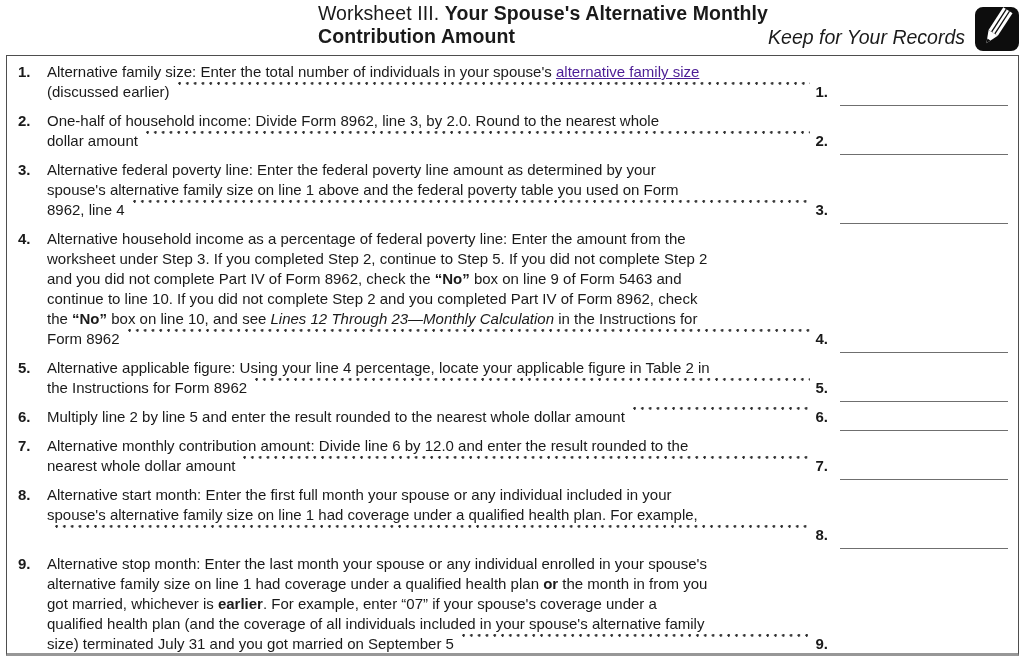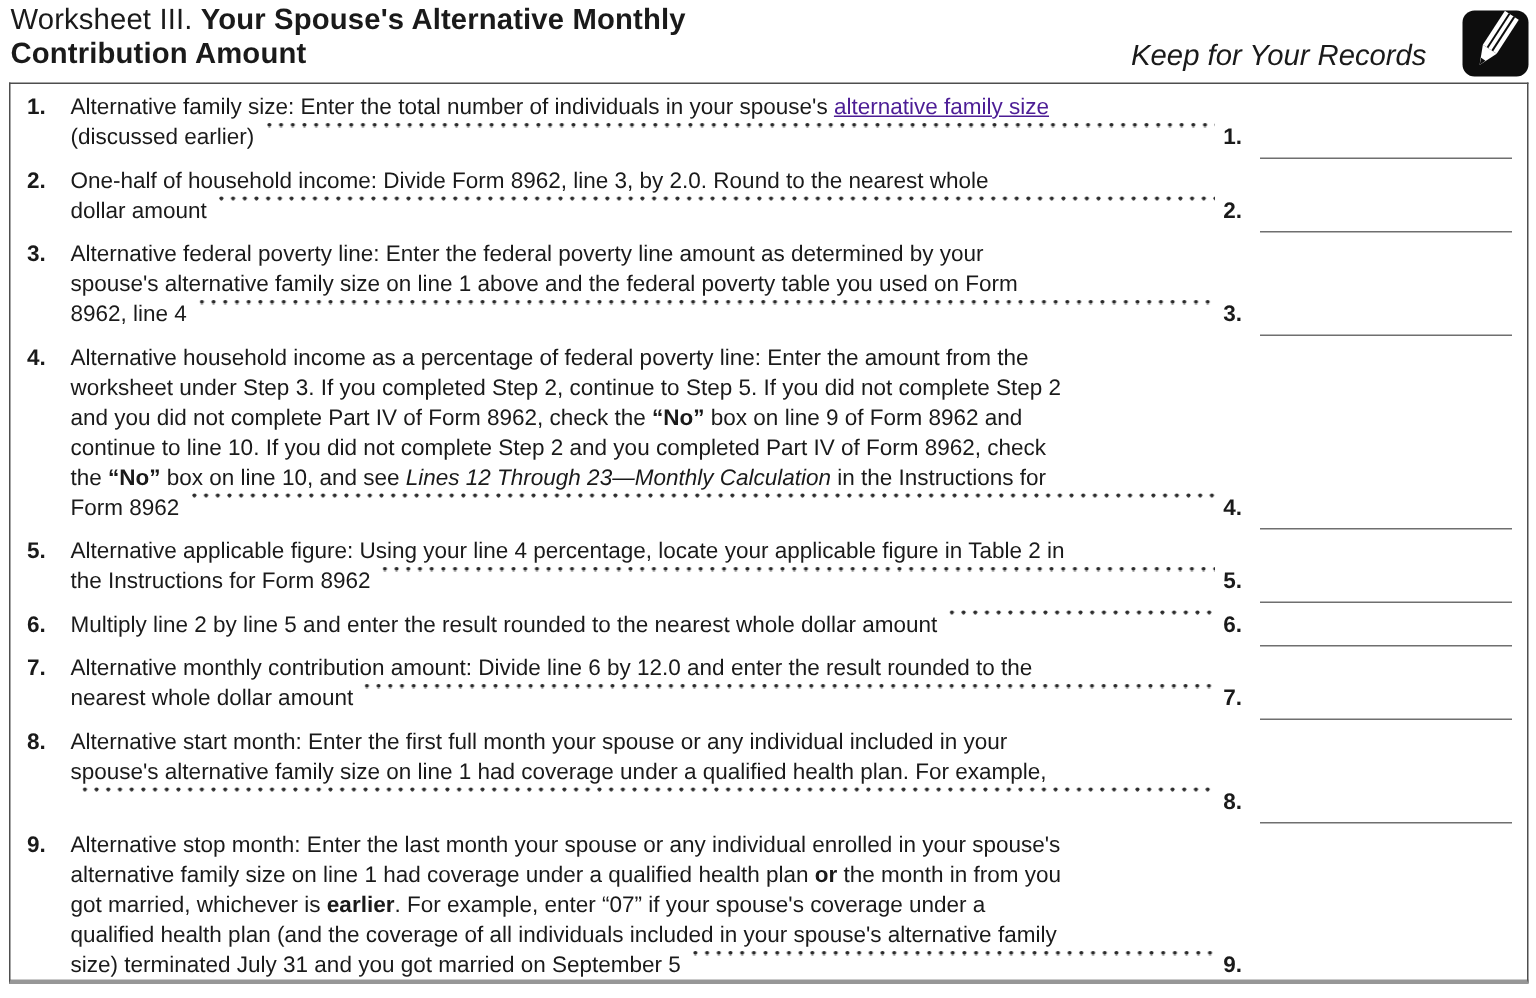--- a/index.html
+++ b/index.html
@@ -3,24 +3,24 @@
 <meta charset="utf-8">
 <style>
   html,body{margin:0;padding:0}
   body{
     width:1024px;height:665px;background:#fff;overflow:hidden;
     font-family:"Liberation Sans",sans-serif;color:#1a1a1a;
     -webkit-font-smoothing:antialiased;
   }
   .page{position:relative;width:1024px;height:665px}
   
-  .header{display:flex;justify-content:space-between;align-items:flex-start;padding:2px 4px 0 7px;height:52px;box-sizing:border-box}
+  .header{display:flex;justify-content:flex-end;align-items:flex-start;padding:2px 4px 0 7px;height:52px;box-sizing:border-box}
   .title{font-size:19.5px;line-height:23px;font-weight:bold;letter-spacing:.1px}
   .title .ws-label{font-weight:normal}
-  .hdr-right{display:flex;align-items:flex-end;gap:23px;padding-top:4px}
+  .hdr-right{display:flex;align-items:flex-end;gap:9px;padding-top:4px}
   .keep{font-style:italic;font-size:19.5px;padding-bottom:3px;white-space:nowrap}
   .icon{width:46px;height:46px;display:block}
   
   .box{
     margin:3px 5px 0 6px;height:601px;box-sizing:border-box;
     border:1.5px solid #4e4e4e;border-bottom:3px solid #979797;
     padding:6px 10px 0 11px;overflow:hidden;
   }
   .item{display:flex;margin-bottom:9px;font-size:15px;line-height:20px}
   .item:last-child{margin-bottom:0}
@@ -108,21 +108,21 @@
             <span class="ref">3.</span>
             <span class="entry"></span>
           </div>
         </div>
       </div>
       <div class="item">
         <div class="num">4.</div>
         <div class="body">
           <div class="line"><span class="txt"><span>Alternative household income as a percentage of federal poverty line: Enter the amount from the</span></span></div>
           <div class="line"><span class="txt"><span>worksheet under Step 3. If you completed Step 2, continue to Step 5. If you did not complete Step 2</span></span></div>
-          <div class="line"><span class="txt"><span>and you did not complete Part IV of Form 8962, check the </span><span class="b">“No”</span><span> box on line 9 of Form 8962 and</span></span></div>
+          <div class="line"><span class="txt"><span>and you did not complete Part IV of Form 8962, check the </span><span class="b">“No”</span><span> box on line 9 of Form 5463 and</span></span></div>
           <div class="line"><span class="txt"><span>continue to line 10. If you did not complete Step 2 and you completed Part IV of Form 8962, check</span></span></div>
           <div class="line"><span class="txt"><span>the </span><span class="b">“No”</span><span> box on line 10, and see </span><span class="i">Lines 12 Through 23—Monthly Calculation</span><span> in the Instructions for</span></span></div>
           <div class="line last">
             <span class="txt"><span>Form 8962</span></span>
             <span class="leader"></span>
             <span class="ref">4.</span>
             <span class="entry"></span>
           </div>
         </div>
       </div>

